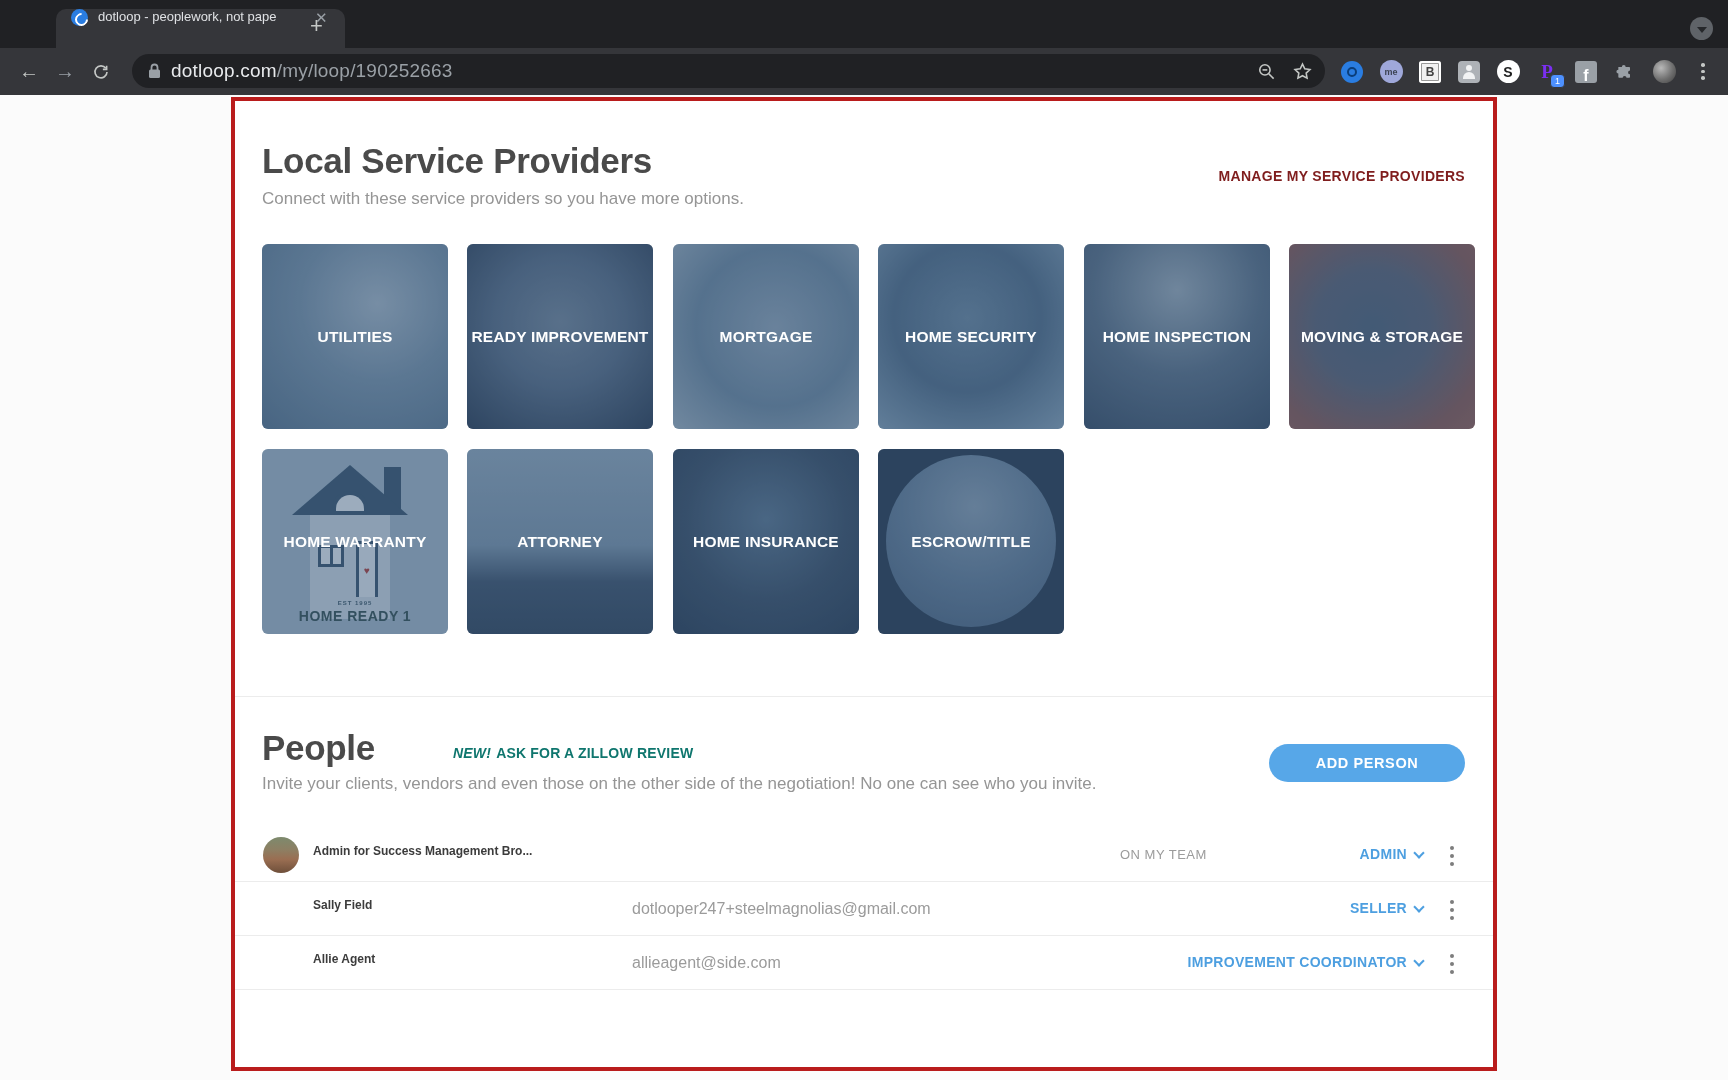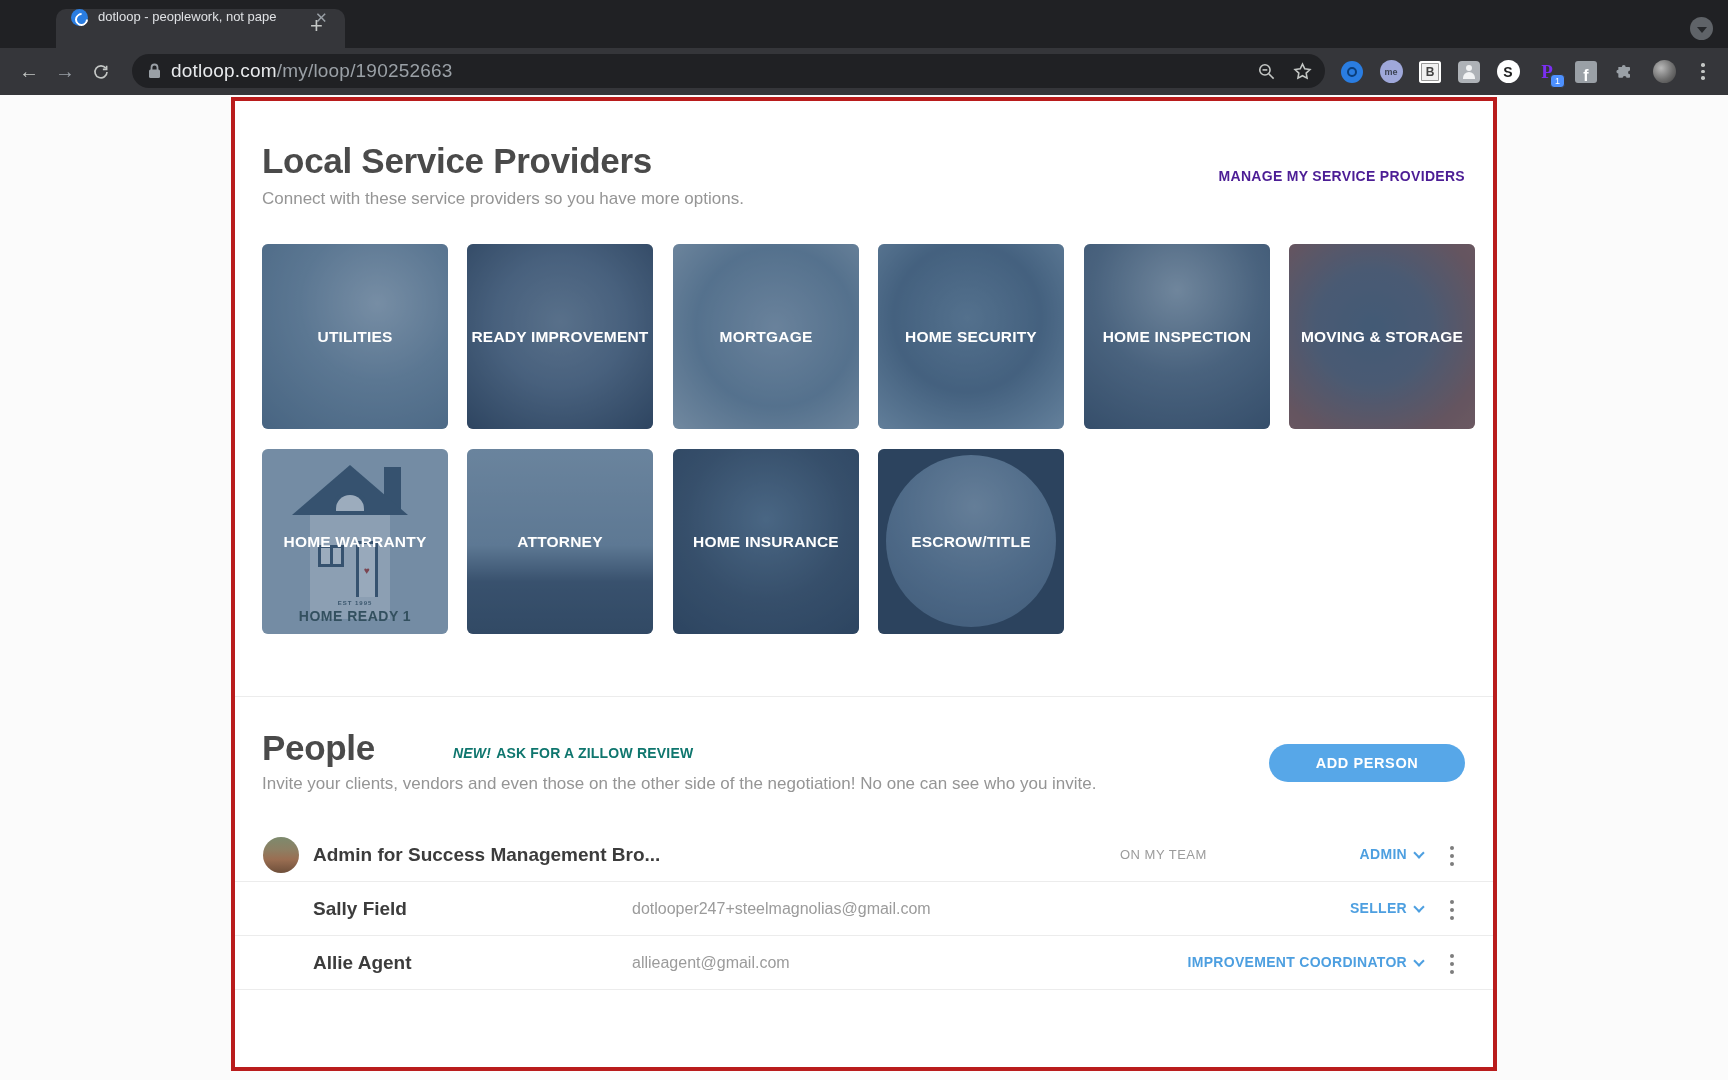--- a/index.html
+++ b/index.html
@@ -39,21 +39,21 @@
   .ext-f { width:22px; height:22px; background:#9aa0a6; border-radius:3px; color:#fff; font-weight:bold; font-size:16px; display:flex; align-items:flex-end; justify-content:center; line-height:15px; }
   .ext-avatar { width:23px; height:23px; border-radius:50%; background:radial-gradient(circle at 35% 35%, #b9b9b9, #6f6f6f 55%, #3e3e3e); }
   .ext-kebab { display:flex; flex-direction:column; gap:3px; align-items:center; }
   .ext-kebab i { width:3.5px; height:3.5px; border-radius:50%; background:#c4c7c5; }
 
   
   .card { position:absolute; left:231px; top:97px; width:1266px; height:974px; background:#fff; border:4px solid #b91c1c; }
 
   .sec-title { position:absolute; left:27px; font-size:35px; font-weight:bold; color:#4a4a4a; letter-spacing:-0.3px; }
   .sec-sub { position:absolute; left:27px; font-size:17px; color:#959595; }
-  .manage-link { position:absolute; right:28px; top:67px; font-size:14px; font-weight:bold; color:#4c1d95; letter-spacing:.3px; }
+  .manage-link { position:absolute; right:28px; top:67px; font-size:14px; font-weight:bold; color:#7f1d1d; letter-spacing:.3px; }
 
   .tile { position:absolute; width:186px; height:185px; border-radius:6px; overflow:hidden; }
   .tile::after { content:""; position:absolute; inset:0; background:rgba(45,75,110,0.40); }
   .tile-label { position:absolute; inset:0; display:flex; align-items:center; justify-content:center; z-index:3; color:#fff; font-weight:bold; font-size:15.5px; letter-spacing:.2px; text-align:center; padding:0 4px; }
   .t-utilities { background:radial-gradient(circle at 62% 32%, #a8bac9 0%, #7b95ab 45%, #5a768f 100%); }
   .t-improve  { background:radial-gradient(circle at 50% 42%, #76899d 0%, #5b7088 45%, #2f4158 100%); }
   .t-mortgage { background:radial-gradient(circle at 55% 45%, #92a7ba 0%, #708ba2 55%, #9fb2c1 100%); }
   .t-security { background:radial-gradient(circle at 48% 40%, #6e8aa2 0%, #54708a 50%, #89a4ba 100%); }
   .t-inspect  { background:radial-gradient(circle at 50% 25%, #9cadbb 0%, #5d7389 50%, #3c5169 100%); }
   .t-moving   { background:radial-gradient(circle at 45% 45%, #51647b 0%, #5e6577 40%, #8a5c57 80%, #95625a 100%); }
@@ -81,21 +81,21 @@
   .add-btn { position:absolute; right:28px; top:643px; width:196px; height:38px; background:#57a7e8; border:none; border-radius:19px; color:#fff; font-weight:bold; font-size:14.5px; letter-spacing:.6px; font-family:inherit; }
 
   .person-row { position:absolute; left:0; width:100%; height:54px; }
   .row-line { border-bottom:1px solid #ececec; }
   .avatar { position:absolute; left:28px; top:9px; width:36px; height:36px; border-radius:50%; overflow:hidden; }
   .av-house { background:linear-gradient(180deg,#7d8a6d 0%,#8d7f63 35%,#9a6e52 62%,#6e4f3a 100%); }
   .av-placeholder { background:#c9c9c9; position:relative; }
   .av-placeholder::before { content:""; position:absolute; top:8px; left:50%; transform:translateX(-50%); width:10px; height:10px; border-radius:50%; border:1.5px solid #fff; }
   .av-placeholder::after { content:""; position:absolute; top:22px; left:50%; transform:translateX(-50%); width:18px; height:12px; border-radius:9px 9px 0 0; border:1.5px solid #fff; border-bottom:none; }
   .av-aurora { background:linear-gradient(205deg,#2c2a4e 8%,#1c1f3d 42%,#0e4a47 66%,#35d39a 80%,#0c2a33 96%); }
-  .p-name { position:absolute; left:78px; top:16px; font-size:19px; font-weight:bold; color:#3c3c3c; }
+  .p-name { position:absolute; left:78px; top:16px; font-size:12px; font-weight:bold; color:#3c3c3c; }
   .p-email { position:absolute; left:397px; top:18px; font-size:16px; color:#9b9b9b; }
   .p-team { position:absolute; left:885px; top:19px; font-size:13px; color:#9b9b9b; letter-spacing:.5px; }
   .p-role { position:absolute; right:70px; top:18px; font-size:14px; font-weight:bold; color:#4d9fe0; letter-spacing:.3px; white-space:nowrap; }
   .chev { display:inline-block; width:8px; height:8px; border-right:2px solid #4d9fe0; border-bottom:2px solid #4d9fe0; transform:rotate(45deg); margin-left:8px; vertical-align:2px; }
   .kebab { position:absolute; right:36px; top:15px; display:flex; flex-direction:column; gap:4px; padding:3px; }
   .kebab i { width:4px; height:4px; border-radius:50%; background:#7d7d7d; }
 
   svg { display:block; }
 </style>
 </head>
@@ -258,21 +258,21 @@
       <span class="kebab">
           <i></i>
           <i></i>
           <i></i>
         </span>
     </div>
 
     <div class="person-row row-line" style="top:835px;">
       <span class="avatar av-placeholder"></span>
       <span class="p-name">Allie Agent</span>
-      <span class="p-email">allieagent@gmail.com</span>
+      <span class="p-email">allieagent@side.com</span>
       <span class="p-role"><span>IMPROVEMENT COORDINATOR</span><i class="chev"></i></span>
       <span class="kebab">
           <i></i>
           <i></i>
           <i></i>
         </span>
     </div>
 
 
   </div>

